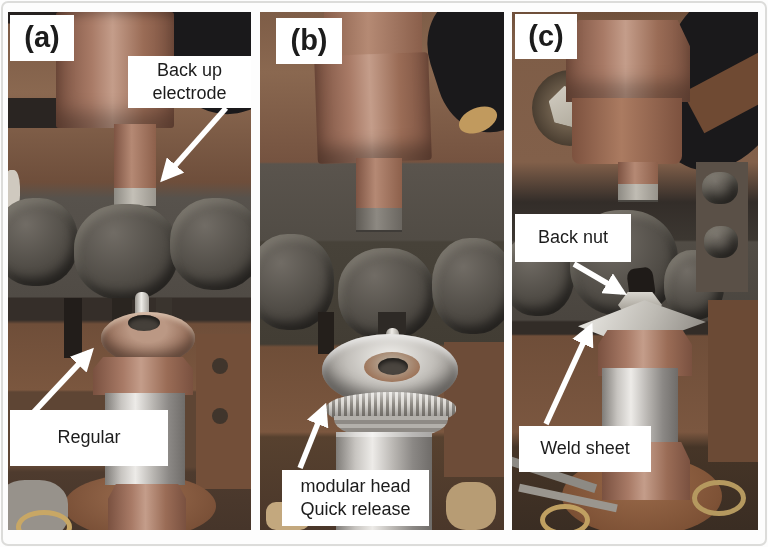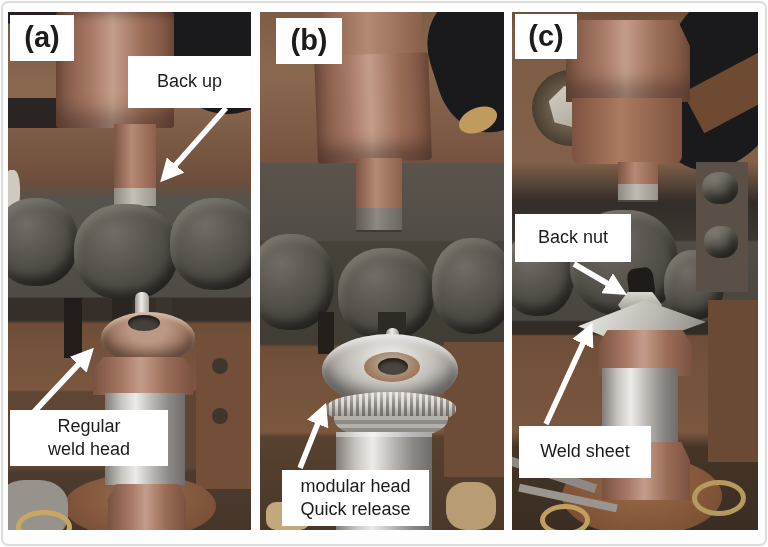--- a/index.html
+++ b/index.html
@@ -103,24 +103,24 @@
     <svg class="arrows" width="243" height="518" viewBox="0 0 243 518">
       <line x1="218" y1="96" x2="156" y2="166" marker-end="url(#arrowhead)"></line>
       <line x1="24" y1="402" x2="82" y2="340" marker-end="url(#arrowhead)"></line>
     </svg>
 
     <div class="label-box panel-letter" style="left:2px;top:3px;width:64px;height:46px;">
       <span>(a)</span>
     </div>
     <div class="label-box ann" style="left:120px;top:44px;width:123px;height:52px;">
       <span>Back up</span>
+      <span>electrode</span>
     </div>
     <div class="label-box ann" style="left:2px;top:398px;width:158px;height:56px;">
       <span>Regular</span>
-      <span>weld head</span>
     </div>
   </div>
 
   <div class="panel" id="panel-b">
     <div class="el" style="left:0;top:0;width:244px;height:518px;
       background:linear-gradient(180deg,#7e5d47 0,#8a6850 60px,#755340 150px,#5a544d 152px,#514c45 228px,
       #474239 230px,#423d34 332px,#6f4e38 335px,#7b573f 420px,#57412f 425px,#4a372a 518px);"></div>
 
     <div class="el" style="left:172px;top:-24px;width:122px;height:142px;background:var(--cableBlack,#1b1a1c);border-radius:40%;transform:rotate(-18deg);"></div>
     <div class="el" style="left:198px;top:96px;width:40px;height:24px;background:#c19a5e;border-radius:50%;transform:rotate(-22deg);"></div>
@@ -207,19 +207,19 @@
       <line x1="62" y1="252" x2="110" y2="280" marker-end="url(#arrowhead)"></line>
       <line x1="34" y1="412" x2="78" y2="316" marker-end="url(#arrowhead)"></line>
     </svg>
 
     <div class="label-box panel-letter" style="left:3px;top:2px;width:62px;height:45px;">
       <span>(c)</span>
     </div>
     <div class="label-box ann" style="left:3px;top:202px;width:116px;height:48px;">
       <span>Back nut</span>
     </div>
-    <div class="label-box ann" style="left:7px;top:414px;width:132px;height:52px;align-items:center;">
+    <div class="label-box ann" style="left:7px;top:414px;width:132px;height:46px;align-items:center;">
       <span>Weld sheet</span>
     </div>
   </div>
 
   <div class="frame"></div>
 </div>
 
 </body></html>

